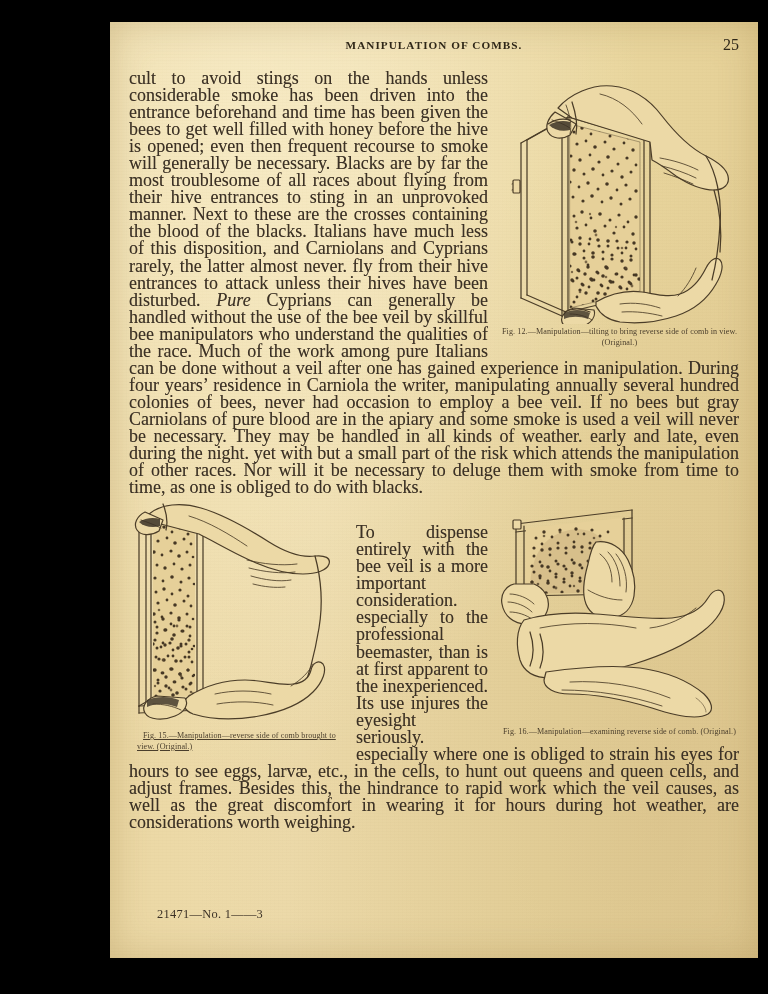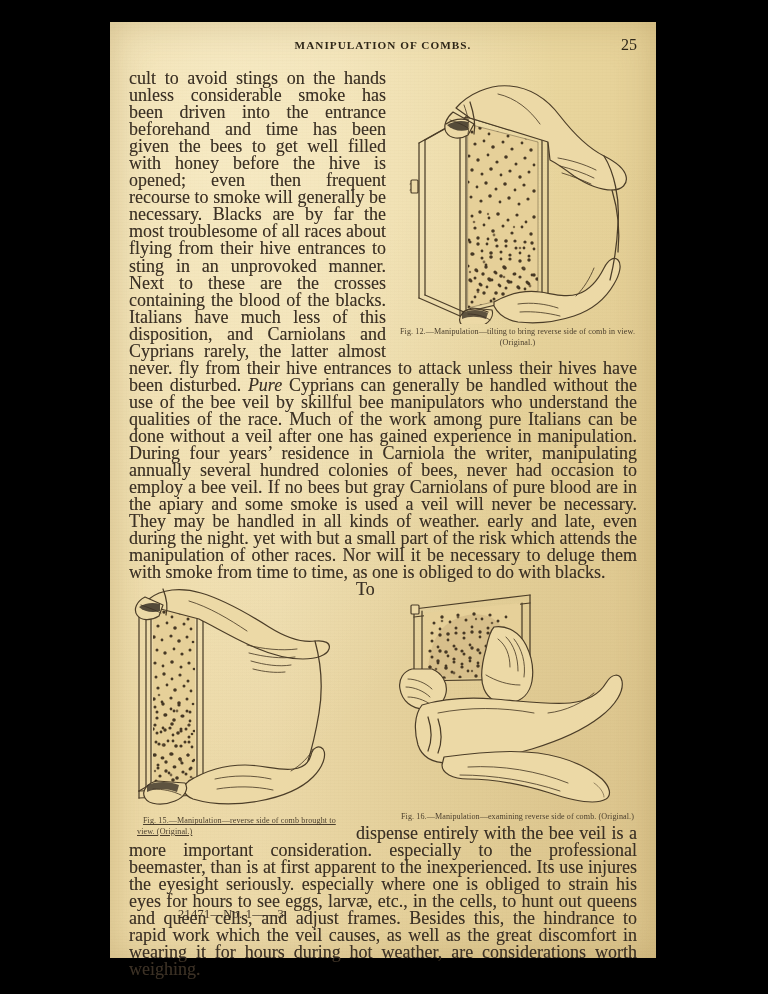--- a/index.html
+++ b/index.html
@@ -1,20 +1,20 @@
 <!DOCTYPE html>
 <html><head>
 <meta charset="utf-8">
 <style>
   html,body{margin:0;padding:0;background:#000;}
   body{width:768px;height:994px;overflow:hidden;
        font-family:"Liberation Serif","DejaVu Serif",serif;}
 
   #page{
-    position:absolute; left:110px; top:22px; width:546px; height:936px;
+    position:absolute; left:110px; top:22px; width:648px; height:936px;
     background:#ecd9a6;
     background-image:
       radial-gradient(ellipse at 20% 12%, rgba(255,248,220,.55), rgba(255,248,220,0) 55%),
       radial-gradient(ellipse at 85% 85%, rgba(206,180,128,.40), rgba(206,180,128,0) 60%),
       linear-gradient(95deg,#ead6a1 0%,#eedcac 35%,#e9d69e 70%,#e3cd93 100%);
     box-shadow:inset 0 0 38px rgba(150,120,60,.30);
     color:#3a3025;
   }
   #grain{position:absolute;inset:0;pointer-events:none;opacity:.16;
     background-image:
@@ -24,35 +24,35 @@
   .hdr{position:absolute;left:0;right:0;top:17px;height:16px;}
   .hdr .ttl{position:absolute;left:0;right:0;text-align:center;
     font-size:11.2px;letter-spacing:1.05px;color:#2f2718;font-weight:600;}
   .hdr .pg{position:absolute;right:19px;top:-3px;font-size:16px;color:#2f2718;}
 
   .body{position:absolute;left:19px;right:19px;top:48px;}
 
   p.tx{margin:0;font-size:18px;line-height:17.05px;text-align:justify;
        text-justify:inter-word;color:#3b3126;
        text-shadow:0 0 .55px rgba(70,55,30,.45);}
-  p.tx.ind{text-indent:0;}
+  p.tx.ind{text-indent:0;margin-top:28px;}
   .figR{float:right;width:239px;margin:2px 0 2px 12px;}
   .figL{float:left;width:215px;margin:2px 12px 2px 0;}
 
   .cap{font-size:8.1px;line-height:10.6px;text-align:center;color:#4a3e2c;
        letter-spacing:.1px;margin-top:3px;}
   .cap.lft{text-align:left;padding-left:8px;text-indent:6px;text-decoration:underline;}
 
   svg{display:block;}
   .ln{fill:none;stroke:#4b3d28;stroke-width:1.25;stroke-linecap:round;stroke-linejoin:round;}
   .ln2{fill:none;stroke:#4b3d28;stroke-width:.85;stroke-linecap:round;}
   .ln3{fill:none;stroke:#5a4a32;stroke-width:.6;stroke-linecap:round;}
   .sk{fill:#ecd9a6;stroke:#4b3d28;stroke-width:1.2;stroke-linejoin:round;}
 
-  .foot{position:absolute;left:68px;bottom:36px;font-size:12.4px;color:#3b3126;
+  .foot{position:absolute;left:47px;bottom:36px;font-size:12.4px;color:#3b3126;
         letter-spacing:.3px;}
   .clr{clear:both;height:0;}
 </style>
 </head>
 <body>
 
 <div id="page">
   <div id="grain"></div>
 
   <div class="hdr">

